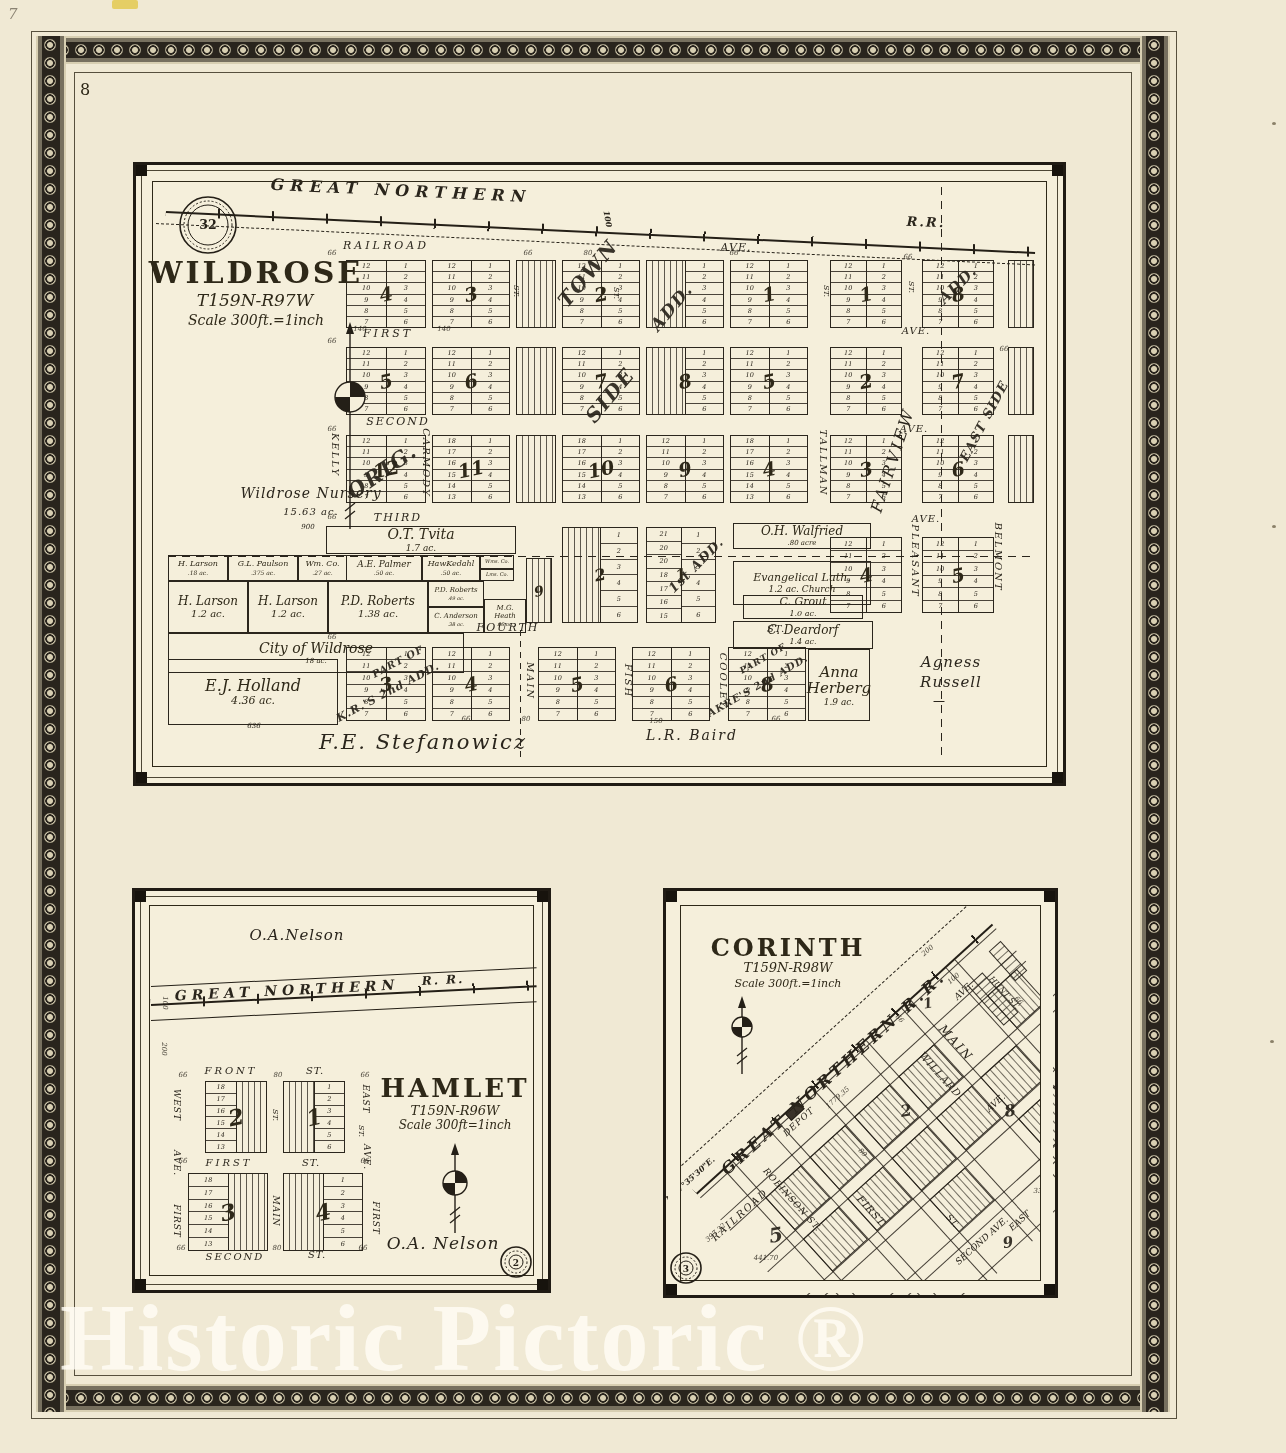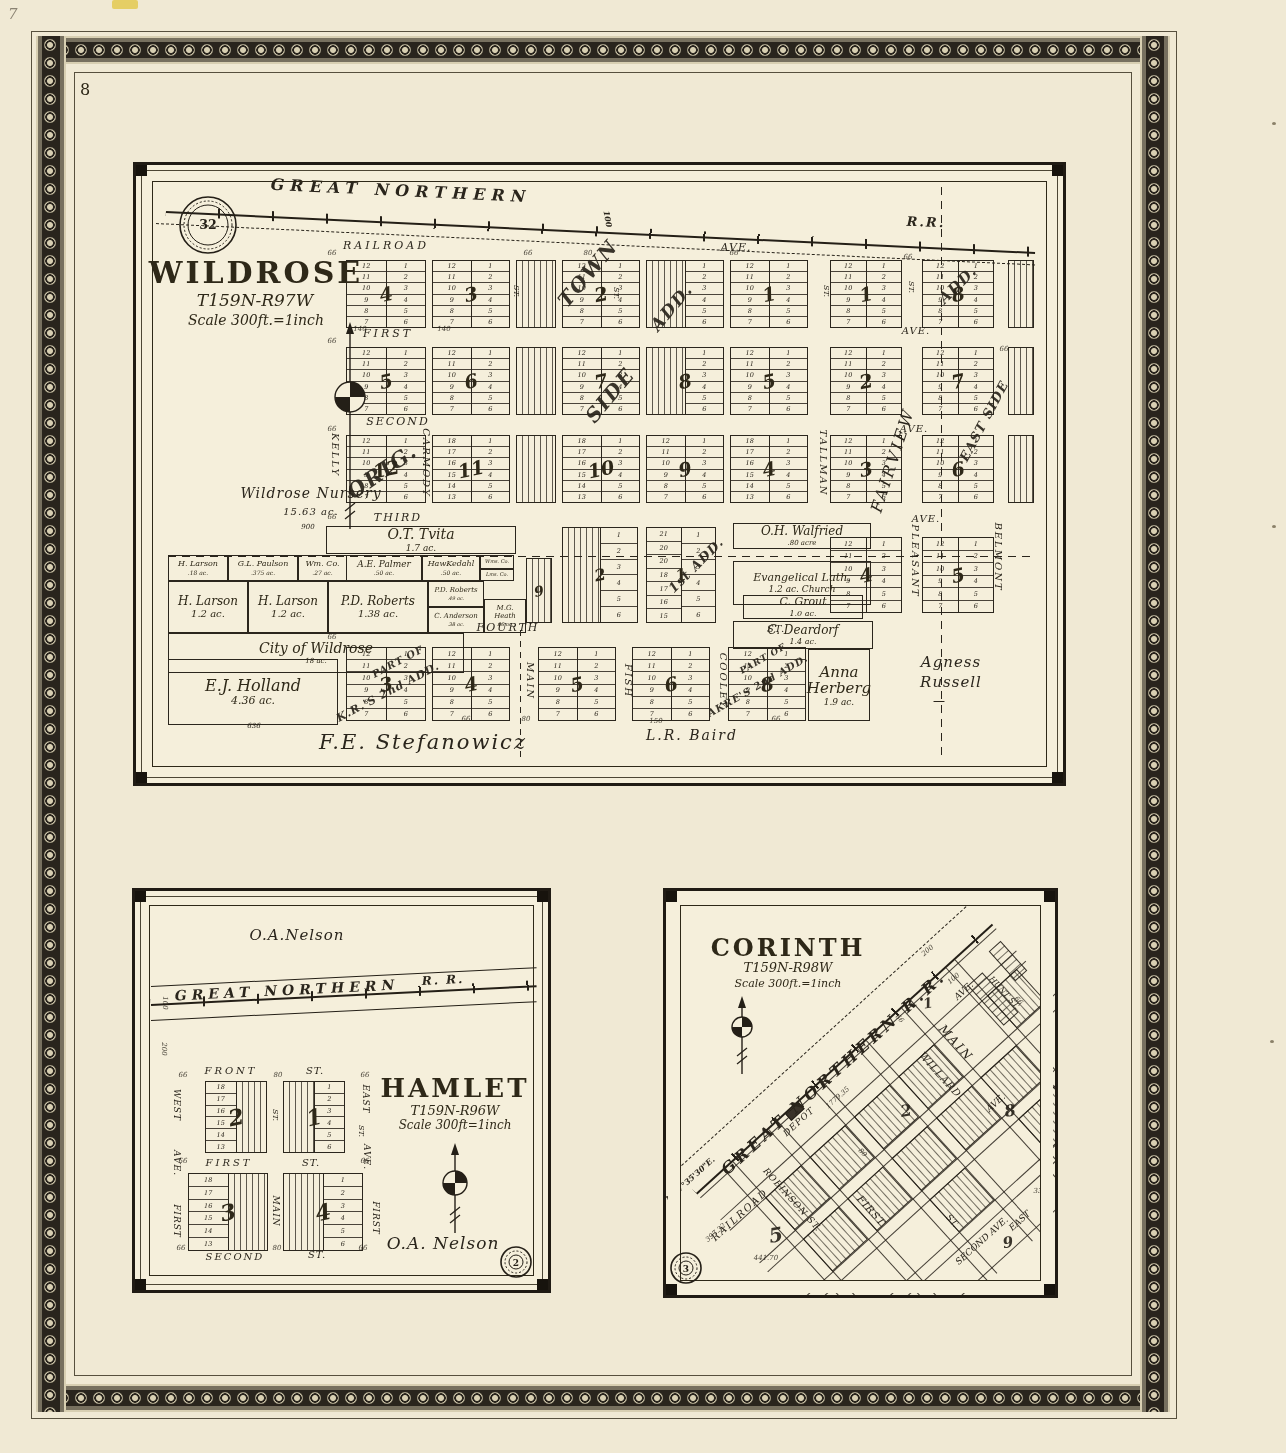--- a/index.html
+++ b/index.html
@@ -1017,13 +1017,14 @@
         <line x1="12" y1="70" x2="22" y2="62" stroke="#241f17" stroke-width="1.2"></line>
       </svg>
       <svg width="36" height="36" class="stamp" style="left: 2px; top: 359px;">
         <circle cx="18" cy="18" r="15" fill="none" stroke="#241f17" stroke-width="1.6"></circle>
         <circle cx="18" cy="18" r="11" fill="none" stroke="#241f17" stroke-width="1" stroke-dasharray="2 2"></circle>
         <circle cx="18" cy="18" r="7" fill="none" stroke="#241f17" stroke-width="1"></circle>
         <text x="18" y="21.5" text-anchor="middle" font-size="9" font-weight="bold" font-family="DejaVu Serif,serif" fill="#241f17">3</text>
       </svg>
     </section>
 
+  <div class="watermark">Historic Pictoric ®</div>
 </div>
 
 </body></html>

